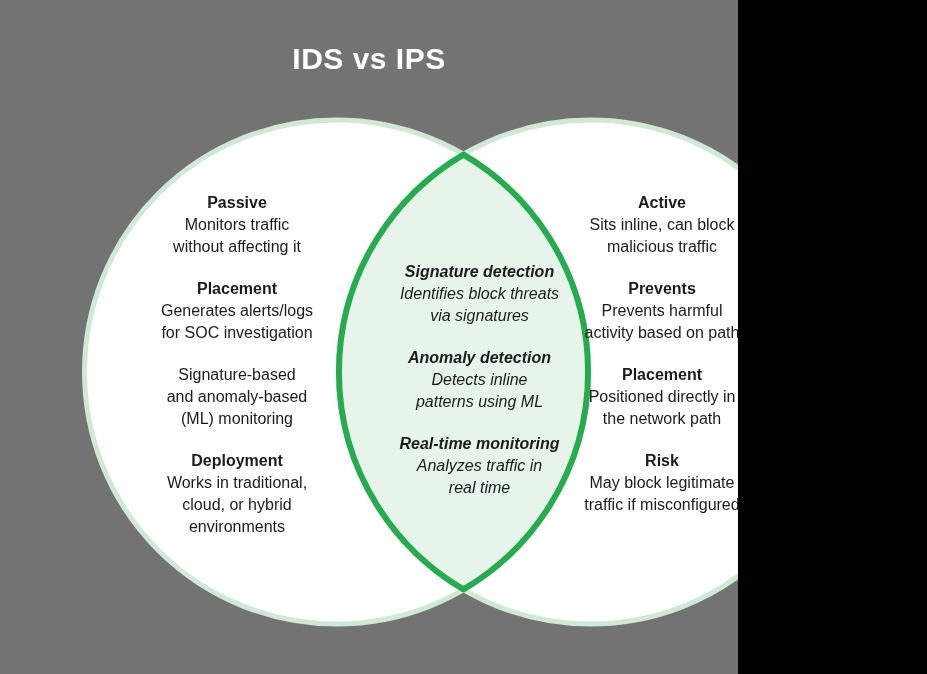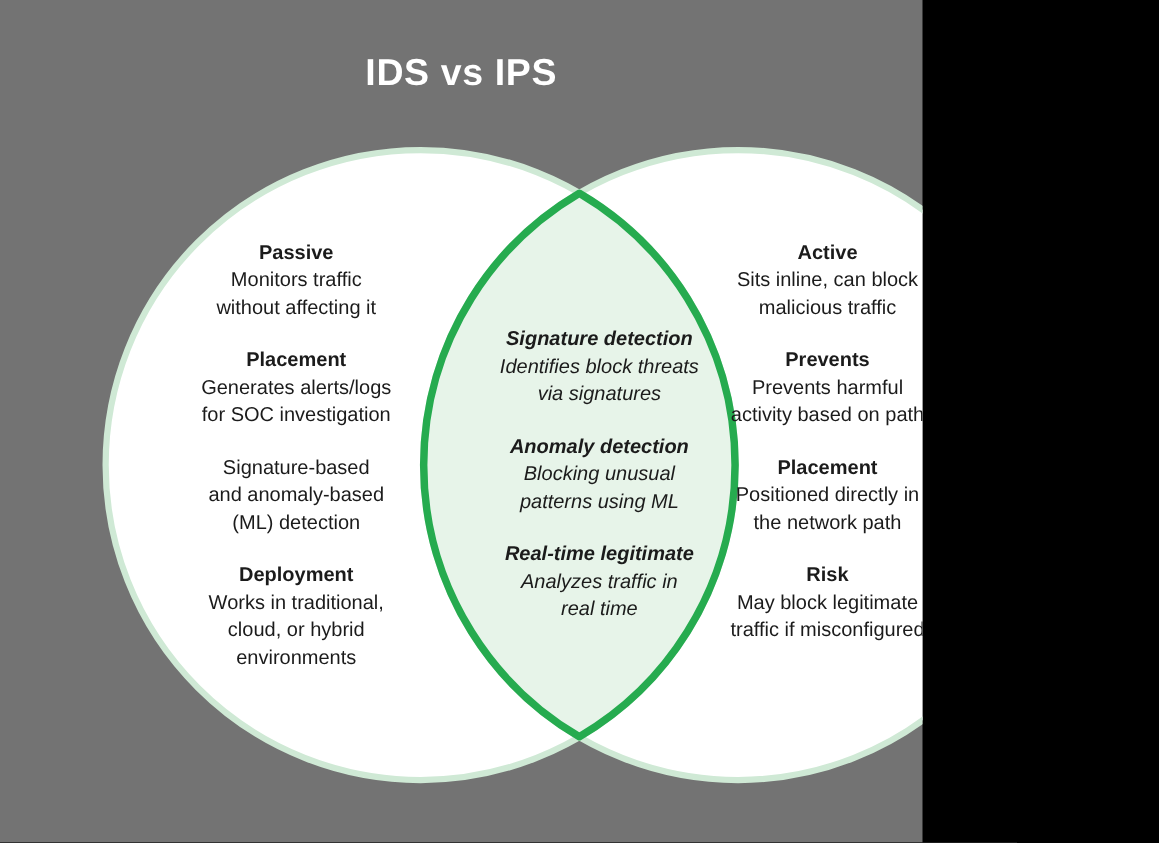--- a/index.html
+++ b/index.html
@@ -62,43 +62,43 @@
 without affecting it</div>
     </div>
     <div class="group">
       <div class="g-head">Placement</div>
       <div class="g-body">Generates alerts/logs
 for SOC investigation</div>
     </div>
     <div class="group">
       <div class="g-body">Signature-based
 and anomaly-based
-(ML) detection</div>
+(ML) monitoring</div>
     </div>
     <div class="group">
       <div class="g-head">Deployment</div>
       <div class="g-body">Works in traditional,
 cloud, or hybrid
 environments</div>
     </div>
   </div>
 
   <div class="col col-mid">
     <div class="group">
       <div class="g-head">Signature detection</div>
       <div class="g-body">Identifies block threats
 via signatures</div>
     </div>
     <div class="group">
       <div class="g-head">Anomaly detection</div>
-      <div class="g-body">Blocking unusual
+      <div class="g-body">Detects inline
 patterns using ML</div>
     </div>
     <div class="group">
-      <div class="g-head">Real-time legitimate</div>
+      <div class="g-head">Real-time monitoring</div>
       <div class="g-body">Analyzes traffic in
 real time</div>
     </div>
   </div>
 
   <div class="col col-right">
     <div class="group">
       <div class="g-head">Active</div>
       <div class="g-body">Sits inline, can block
 malicious traffic</div>

